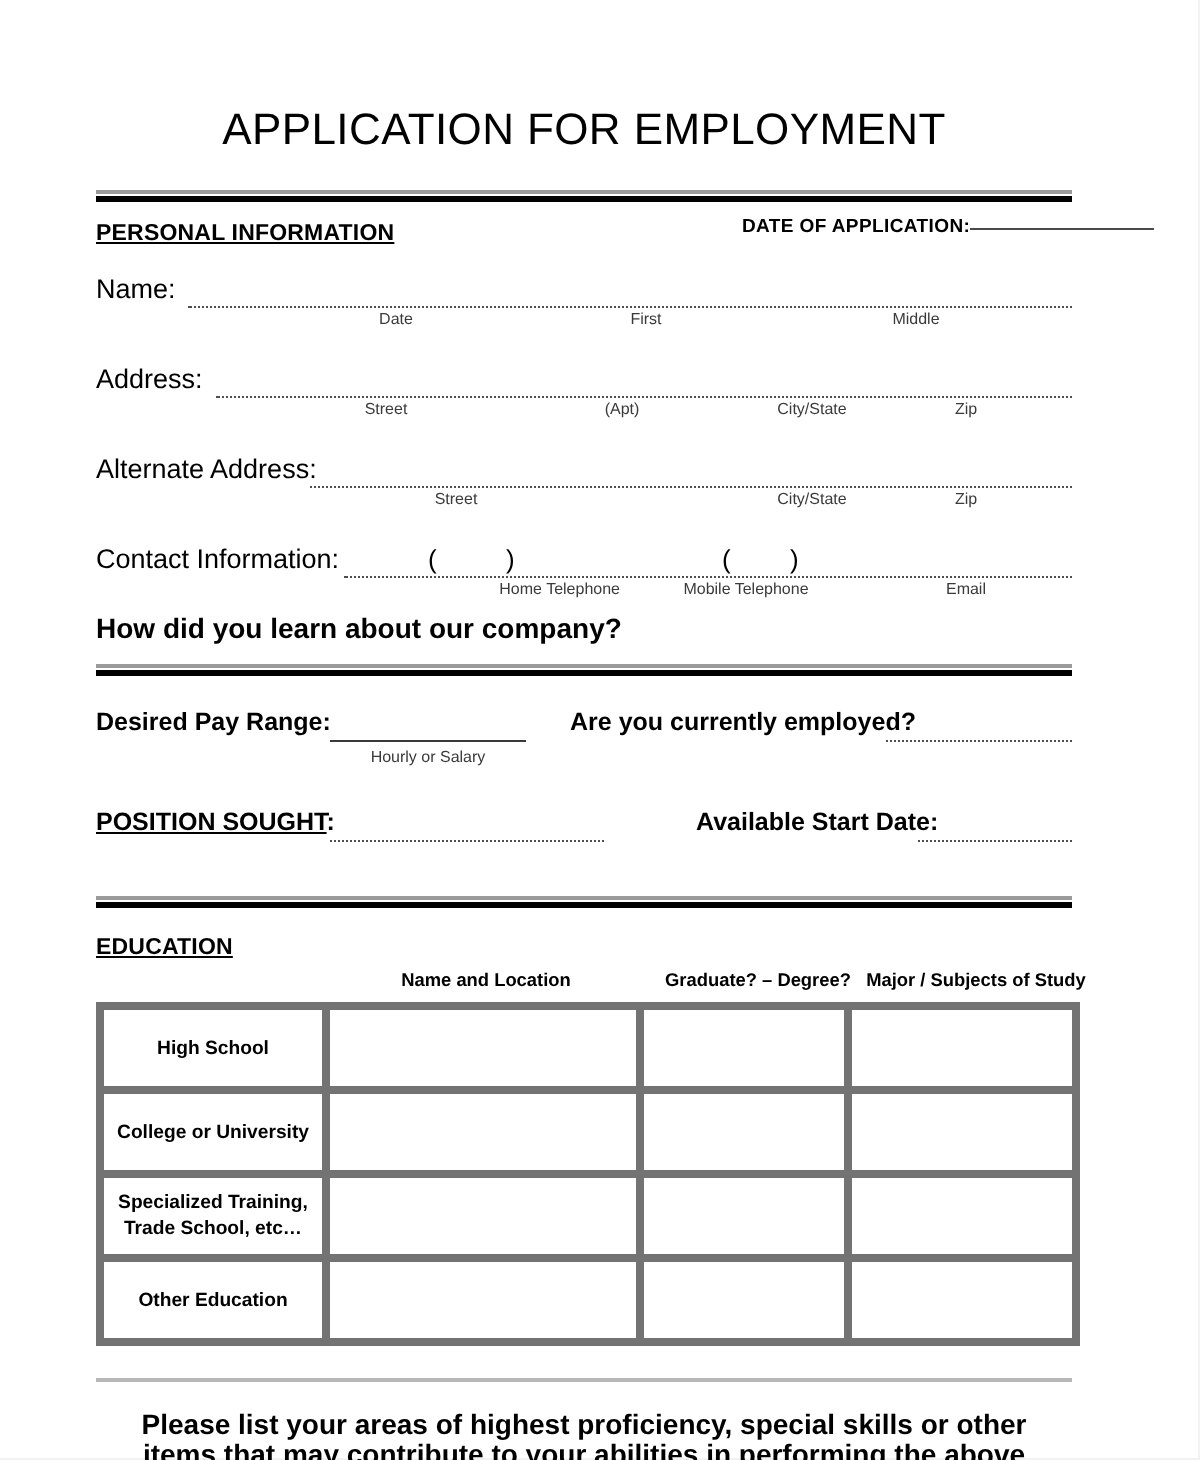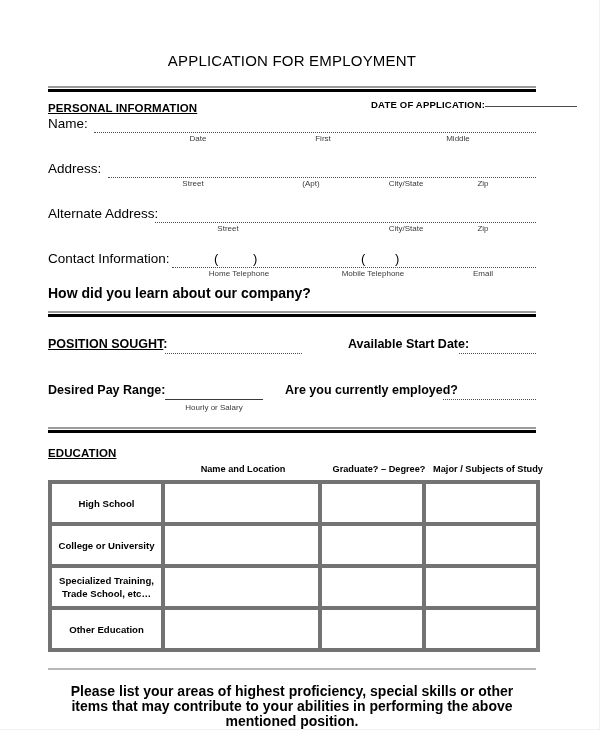--- a/index.html
+++ b/index.html
@@ -41,21 +41,21 @@
   .content {
     position: absolute;
     left: 48px;
     top: 0;
     width: 488px;
   }
 
   
   .title {
     text-align: center;
-    font-size: 15px;
+    font-size: 22px;
     letter-spacing: 0.2px;
     margin-top: 52px;
     white-space: nowrap;
   }
 
   
   .rule-double {
     margin-top: 17px;
     height: 6px;
     position: relative;
@@ -208,21 +208,21 @@
 
     <div class="title">APPLICATION FOR EMPLOYMENT</div>
 
     <div class="rule-double"></div>
 
     <div class="sec-row">
       <span class="sec-head">PERSONAL INFORMATION</span>
       <span class="date-app"><span>DATE OF APPLICATION:</span><span class="ln"></span></span>
     </div>
 
-    <div class="field-row" style="margin-top:2px;">
+    <div class="field-row" style="margin-top:14px;">
       <span class="lbl">Name:</span>
       <span class="line" style="left:46px; right:0;"></span>
       <span class="sub" style="left:110px; top:18px; width:80px;">Date</span>
       <span class="sub" style="left:235px; top:18px; width:80px;">First</span>
       <span class="sub" style="left:370px; top:18px; width:80px;">Middle</span>
     </div>
 
     <div class="field-row" style="margin-top:15px;">
       <span class="lbl">Address:</span>
       <span class="line" style="left:60px; right:0;"></span>
@@ -240,42 +240,42 @@
       <span class="sub" style="left:405px; top:18px; width:60px;">Zip</span>
     </div>
 
     <div class="field-row" style="margin-top:15px;">
       <span class="lbl">Contact Information:</span>
       <span class="line" style="left:124px; right:0;"></span>
       <span class="paren" style="left:166px;">(</span>
       <span class="paren" style="left:205px;">)</span>
       <span class="paren" style="left:313px;">(</span>
       <span class="paren" style="left:347px;">)</span>
-      <span class="sub" style="left:136px; top:18px; width:110px;">Home Telephone</span>
+      <span class="sub" style="left:152px; top:18px; width:110px;text-align:right;">Home Telephone</span>
       <span class="sub" style="left:265px; top:18px; width:120px;">Mobile Telephone</span>
       <span class="sub" style="left:405px; top:18px; width:60px;">Email</span>
     </div>
 
     <div class="italic-q">How did you learn about our company?</div>
 
     <div class="rule-double tight"></div>
-
-    <div class="field-row" style="margin-top:20px;">
-      <span class="lbl bold"><span style="text-decoration:underline;">POSITION SOUGHT</span><span>:</span></span>
-      <span class="line" style="left:117px; width:137px;"></span>
-      <span class="lbl bold" style="left:300px;">Available Start Date:</span>
-      <span class="line" style="left:411px; width:77px;"></span>
-    </div>
 
     <div class="field-row" style="margin-top:16px;">
       <span class="lbl bold">Desired Pay Range:</span>
       <span class="line solid" style="left:117px; width:98px;"></span>
       <span class="sub" style="left:117px; top:20px; width:98px;">Hourly or Salary</span>
       <span class="lbl bold" style="left:237px;">Are you currently employed?</span>
       <span class="line" style="left:395px; width:93px;"></span>
+    </div>
+
+    <div class="field-row" style="margin-top:20px;">
+      <span class="lbl bold"><span style="text-decoration:underline;">POSITION SOUGHT</span><span>:</span></span>
+      <span class="line" style="left:117px; width:137px;"></span>
+      <span class="lbl bold" style="left:300px;">Available Start Date:</span>
+      <span class="line" style="left:411px; width:77px;"></span>
     </div>
 
     <div class="rule-double" style="margin-top:14px;"></div>
 
     <div class="sec-row" style="margin-top:10px; height:14px;">
       <span class="sec-head">EDUCATION</span>
     </div>
 
     <div class="edu-head-row">
       <span class="col-h" style="left:110px; width:170px;">Name and Location</span>

